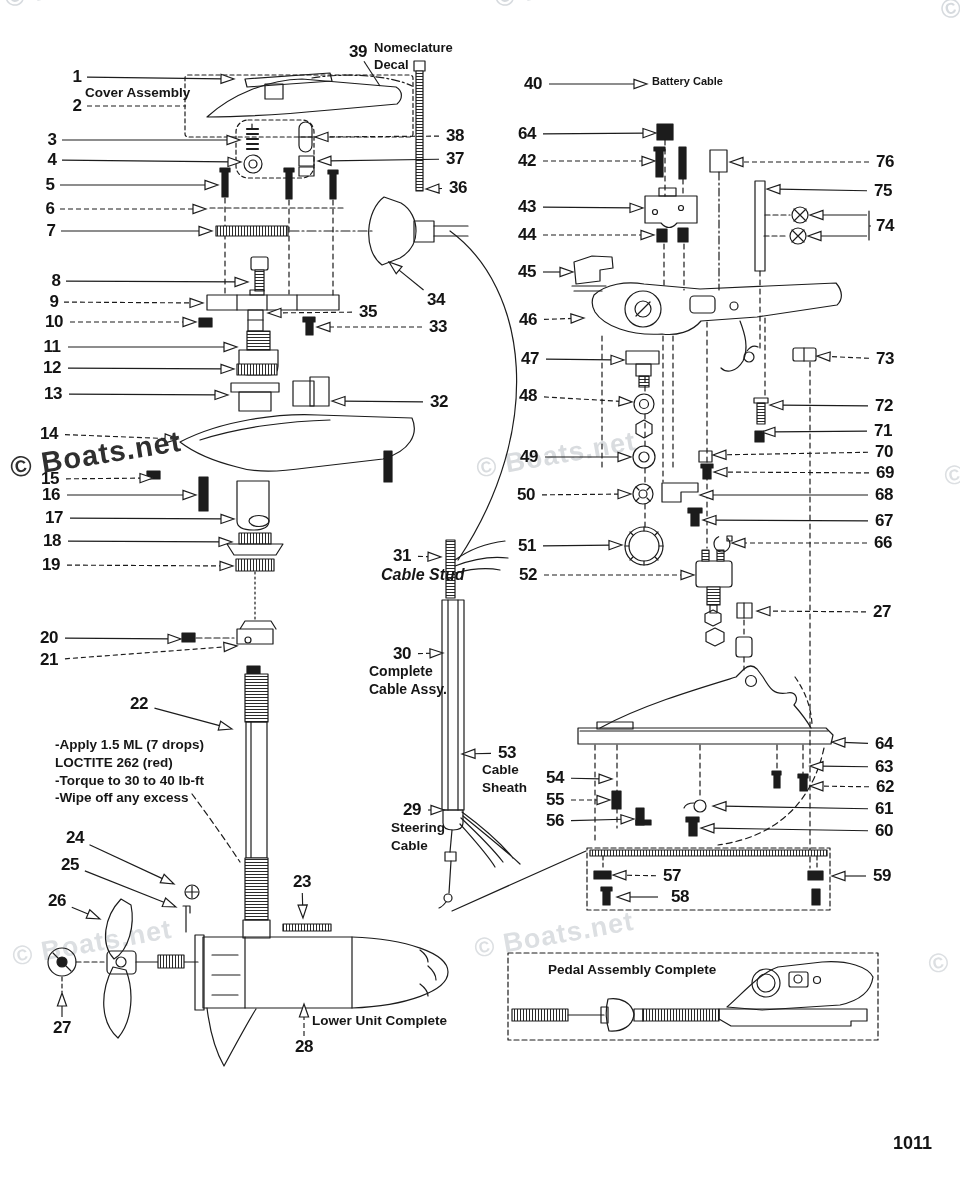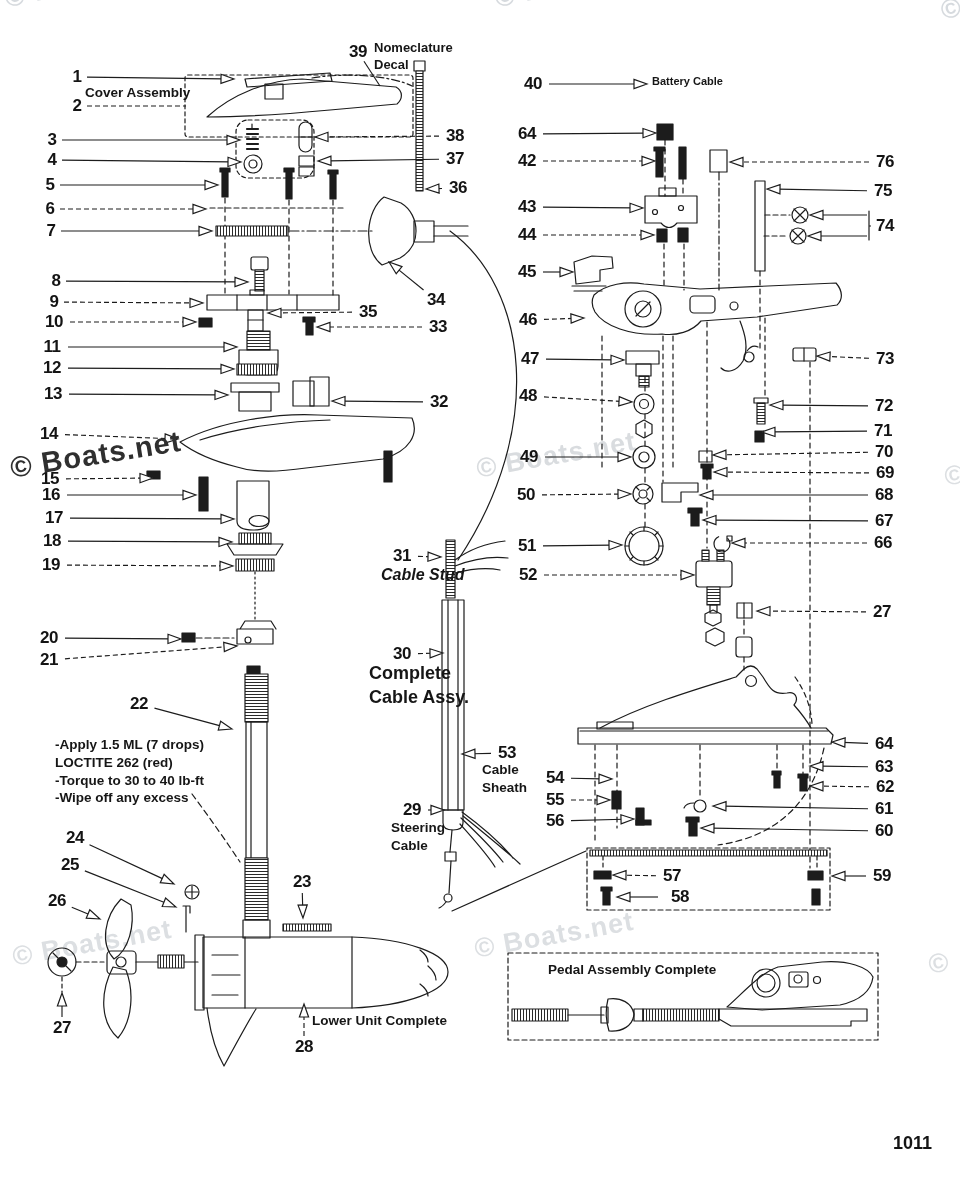--- a/index.html
+++ b/index.html
@@ -564,21 +564,21 @@
       <div class="callout" style="left: 885px; top: 226px;">74</div>
       <div class="callout" style="left: 883px; top: 191px;">75</div>
       <div class="callout" style="left: 885px; top: 162px;">76</div>
     </div>
   <div id="annotation-layer" class="layer">
       <div class="ann" style="left: 85px; top: 84px; font-size: 13.5px;">Cover Assembly</div>
       <div class="ann" style="left: 374px; top: 39px; font-size: 13px;">Nomeclature
 Decal</div>
       <div class="ann" style="left: 652px; top: 74px; font-size: 11px;">Battery Cable</div>
       <div class="ann" style="left: 381px; top: 564px; font-size: 16px; font-style: italic;">Cable Stud</div>
-      <div class="ann" style="left: 369px; top: 662px; font-size: 18px;">Complete
+      <div class="ann" style="left: 369px; top: 662px; font-size: 14px;">Complete
 Cable Assy.</div>
       <div class="ann" style="left: 482px; top: 761px; font-size: 13.5px;">Cable
 Sheath</div>
       <div class="ann" style="left: 391px; top: 819px; font-size: 13.5px;">Steering
 Cable</div>
       <div class="ann" style="left: 312px; top: 1012px; font-size: 13.5px;">Lower Unit Complete</div>
       <div class="ann" style="left: 548px; top: 961px; font-size: 13.5px;">Pedal Assembly Complete</div>
       <div class="ann" style="left: 55px; top: 736px; font-size: 13.5px;">-Apply 1.5 ML (7 drops)
 LOCTITE 262 (red)
 -Torque to 30 to 40 lb-ft

